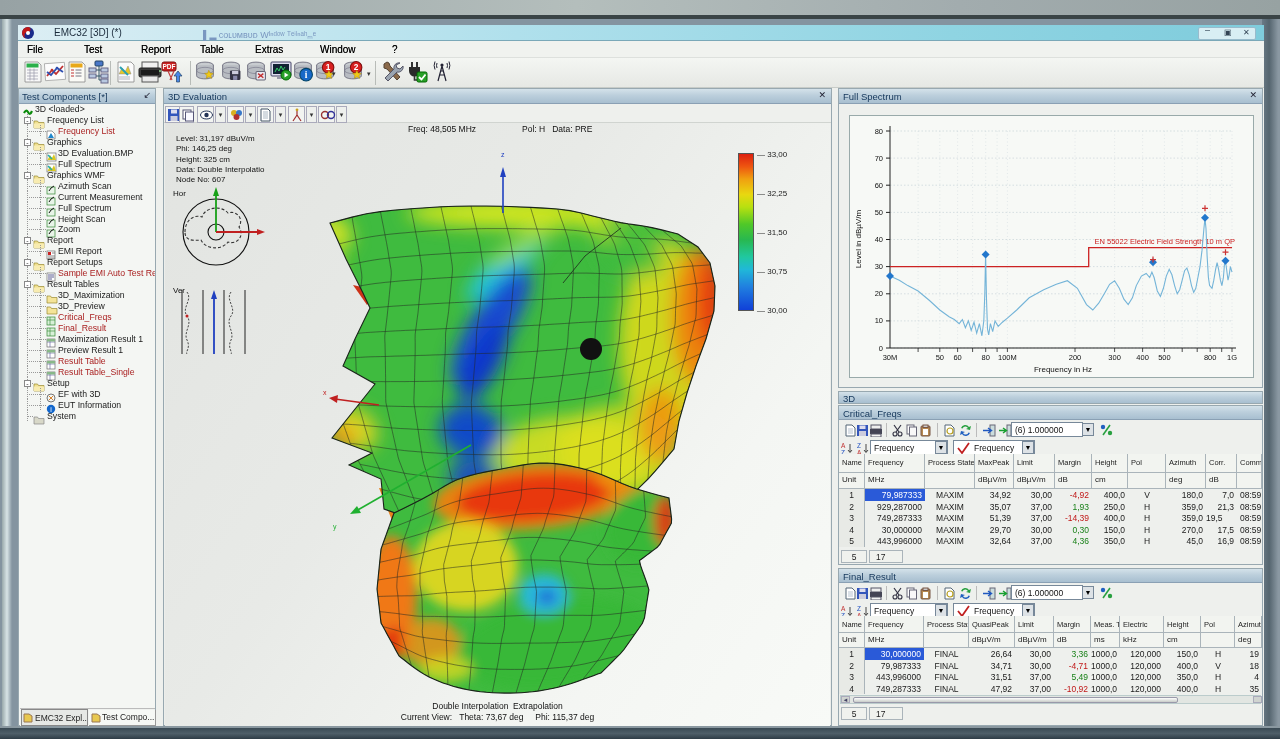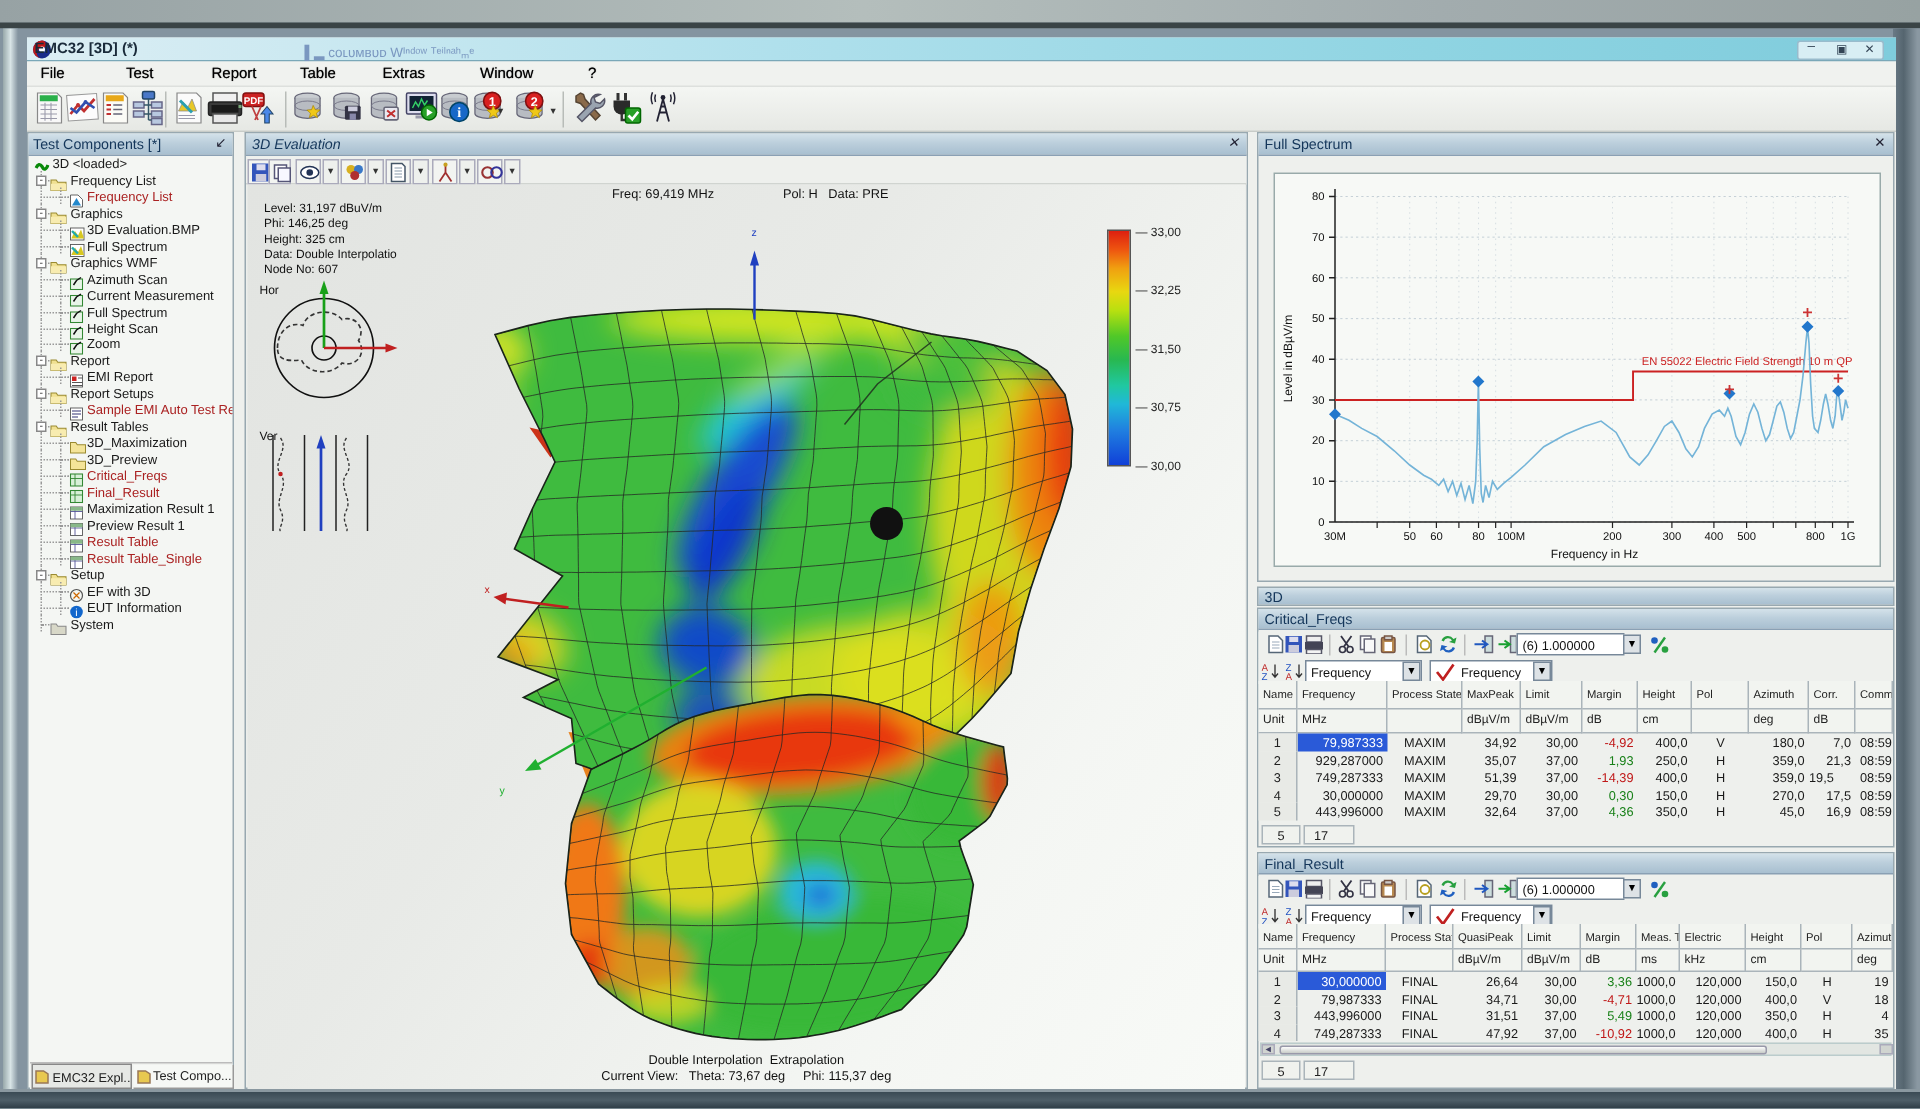--- a/index.html
+++ b/index.html
@@ -18,21 +18,21 @@
     <div class="abs" style="left:0;top:728px;width:1280px;height:11px;background:linear-gradient(to bottom,#3a4a54,#4e5e68 50%,#2e3c46);"></div>
 
   <div class="abs" style="left:18px;top:25px;width:1246px;height:701px;background:#eef0ed;">
 
     <div class="abs" style="left:0;top:0;width:1246px;height:16px;background:linear-gradient(to right,#dceef4,#b0e0ec 40%,#8fd4e2 75%,#7fccdc);border-bottom:1px solid #7aa8b8;">
       <svg style="position:absolute;left:3px;top:1px;" width="14" height="14" viewBox="0 0 14 14">
           <circle cx="7" cy="7" r="6" fill="#1a2a8a"></circle>
           <path d="M7 1 a6 6 0 0 0 0 12 a3.5 3.5 0 0 1 0-7 a2 2 0 0 0 0-5z" fill="#c01818"></path>
           <circle cx="7" cy="7" r="2" fill="#fff"></circle>
         </svg>
-      <span style="position:absolute;left:5px;top:2px;font-size:10px;font-weight:bold;color:#1a2a3a;text-align:right;">EMC32 [3D] (*)</span>
+      <span style="position:absolute;left:36px;top:2px;font-size:10px;font-weight:normal;color:#1a2a3a;text-align:right;">EMC32 [3D] (*)</span>
       <span style="position:absolute;left:185px;top:3px;font-size:9px;color:#7a97c0;">▌▂ ᴄᴏʟᴜᴍʙᴜᴅ   Wᴵⁿᵈᵒʷ   ᵀᵉⁱˡⁿᵃʰₘᵉ</span>
 
       <div class="abs" style="left:1180px;top:2px;width:58px;height:13px;background:#d8eef4;border:1px solid #9bc;border-radius:2px;">
         <span style="position:absolute;left:6px;top:-3px;font-size:9px;color:#345;">–</span>
         <span style="position:absolute;left:25px;top:0px;font-size:8px;color:#345;">▣</span>
         <span style="position:absolute;left:44px;top:0px;font-size:8px;color:#345;">✕</span>
       </div>
     </div>
 
     <div class="abs" style="left:0;top:16px;width:1246px;height:17px;background:#f0f2ef;font-size:10px;color:#000;border-bottom:1px solid #dde0dd;text-shadow:0 0 0.6px #333;">
@@ -431,21 +431,21 @@
         <svg style="position:absolute;left:3px;top:3px" width="10" height="11" viewBox="0 0 10 11">
             <path d="M1 2 h5 l3 2 v6 H1 Z" fill="#e8c850" stroke="#975"></path>
           </svg>
         <svg style="position:absolute;left:71px;top:3px" width="10" height="11" viewBox="0 0 10 11">
             <path d="M1 2 h5 l3 2 v6 H1 Z" fill="#e8c850" stroke="#975"></path>
           </svg>
       </div>
     </div>
 
     <div class="abs" style="left:145px;top:63px;width:669px;height:638px;background:#eceeeb;border:1px solid #98a8b0;">
-      <div class="abs ptitle" style="left:0;top:0;width:667px;height:15px;font-style:italic;">
+      <div class="abs ptitle" style="left:0;top:0;width:667px;height:15px;">
         <span class="ptxt">3D Evaluation</span>
         <span style="position:absolute;right:5px;top:1px;font-size:9px;color:#223;">✕</span>
       </div>
       <div class="abs" style="left:0;top:15px;width:667px;height:19px;background:#eef0ed;border-bottom:1px solid #d0d4d0;">
           <div class="abs" style="left:1px;top:2px;width:15px;height:17px;border:1px solid #aab;background:#f2f4f1;"><svg width="14" height="14" viewBox="0 0 14 14" style="margin:1px">
               <rect x="1" y="1" width="12" height="12" fill="#3355bb"></rect>
               <rect x="4" y="1.5" width="6" height="4" fill="#dde"></rect>
               <rect x="3.5" y="8" width="7" height="5" fill="#ccd"></rect>
             </svg></div>
           <div class="abs" style="left:15px;top:2px;width:15px;height:17px;border:1px solid #aab;background:#f2f4f1;"><svg width="14" height="14" viewBox="0 0 14 14" style="margin:1px">
@@ -474,21 +474,21 @@
             </svg></div>
           <div class="abs" style="left:142px;top:2px;width:11px;height:17px;border:1px solid #aab;background:#eef0ed;font-size:7px;text-align:center;line-height:16px;color:#333;">▾</div>
           <div class="abs" style="left:154px;top:2px;width:17px;height:17px;border:1px solid #aab;background:#f2f4f1;"><svg width="16" height="14" viewBox="0 0 16 14" style="margin:1px">
               <circle cx="5" cy="7" r="3.5" fill="none" stroke="#933" stroke-width="1.4"></circle>
               <circle cx="11" cy="7" r="3.5" fill="none" stroke="#339" stroke-width="1.4"></circle>
               <path d="M8 6 h.5" stroke="#333"></path>
             </svg></div>
           <div class="abs" style="left:172px;top:2px;width:11px;height:17px;border:1px solid #aab;background:#eef0ed;font-size:7px;text-align:center;line-height:16px;color:#333;">▾</div>
         </div>
       <div class="abs" style="left:1px;top:34px;width:665px;height:603px;background:linear-gradient(125deg,#e2e4e1 0%,#e8eae7 40%,#f4f6f3 75%,#f8faf7 100%);overflow:hidden;">
-        <div class="abs" style="left:243px;top:1px;font-size:8.5px;color:#111;">Freq: 69,419 MHz</div>
+        <div class="abs" style="left:243px;top:1px;font-size:8.5px;color:#111;">Freq: 48,505 MHz</div>
         <div class="abs" style="left:357px;top:1px;font-size:8.5px;color:#111;">Pol: H&nbsp;&nbsp;&nbsp;Data: PRE</div>
         <div class="abs" style="left:11px;top:11px;font-size:8px;color:#111;line-height:10.3px;">Level: 31,197 dBuV/m<br>Phi: 146,25 deg<br>Height: 325 cm<br>Data: Double Interpolatio<br>Node No: 607</div>
         <div class="abs" style="left:8px;top:66px;font-size:8px;color:#111;">Hor</div>
         <svg class="abs" style="left:10px;top:60px;" width="92" height="92" viewBox="0 0 92 92">
 <circle cx="41" cy="49" r="33" fill="none" stroke="#111" stroke-width="1.1"></circle>
 <circle cx="41" cy="49" r="8" fill="none" stroke="#111" stroke-width="1.1"></circle>
 <path d="M10 49 C10 38 18 31 27 34 C30 24 46 22 53 30 C62 27 69 36 64 44 C70 53 62 62 53 59 C46 68 30 66 26 57 C16 58 10 57 10 49 Z" fill="none" stroke="#333" stroke-width="1.1" stroke-dasharray="3,2"></path>
 <line x1="41" y1="49" x2="41" y2="10" stroke="#18a018" stroke-width="1.8"></line>
 <path d="M41 4 L38 13 L44 13 Z" fill="#18a018"></path>
 <line x1="41" y1="49" x2="86" y2="49" stroke="#c02020" stroke-width="1.8"></line>

